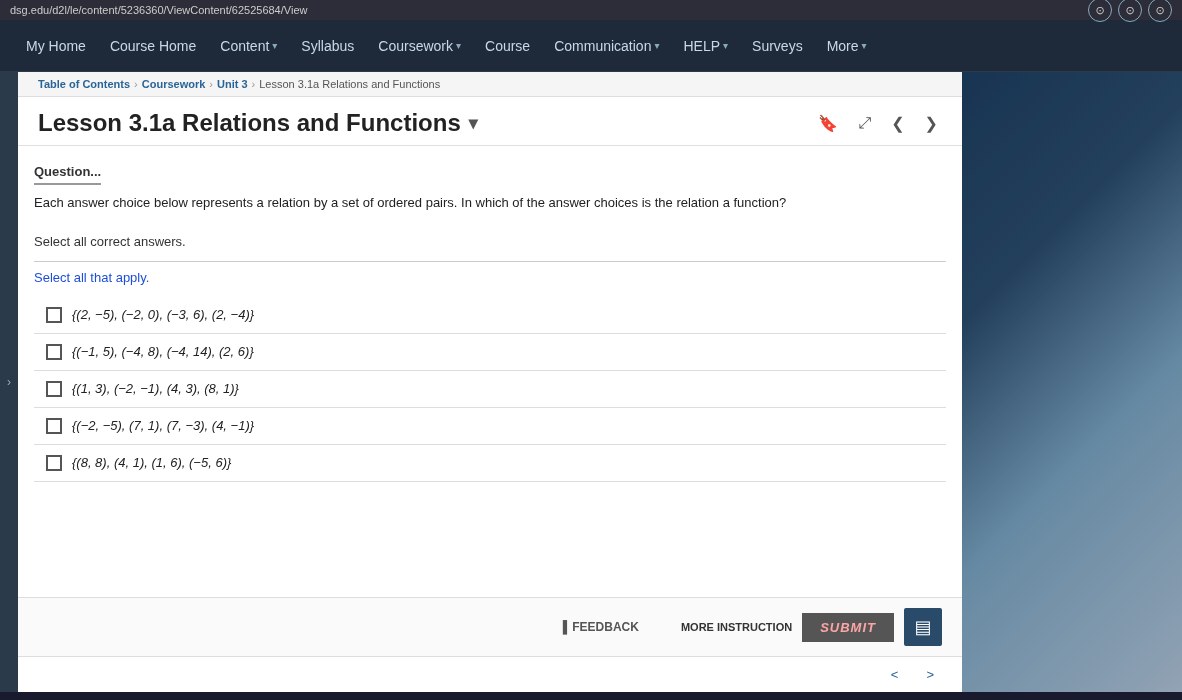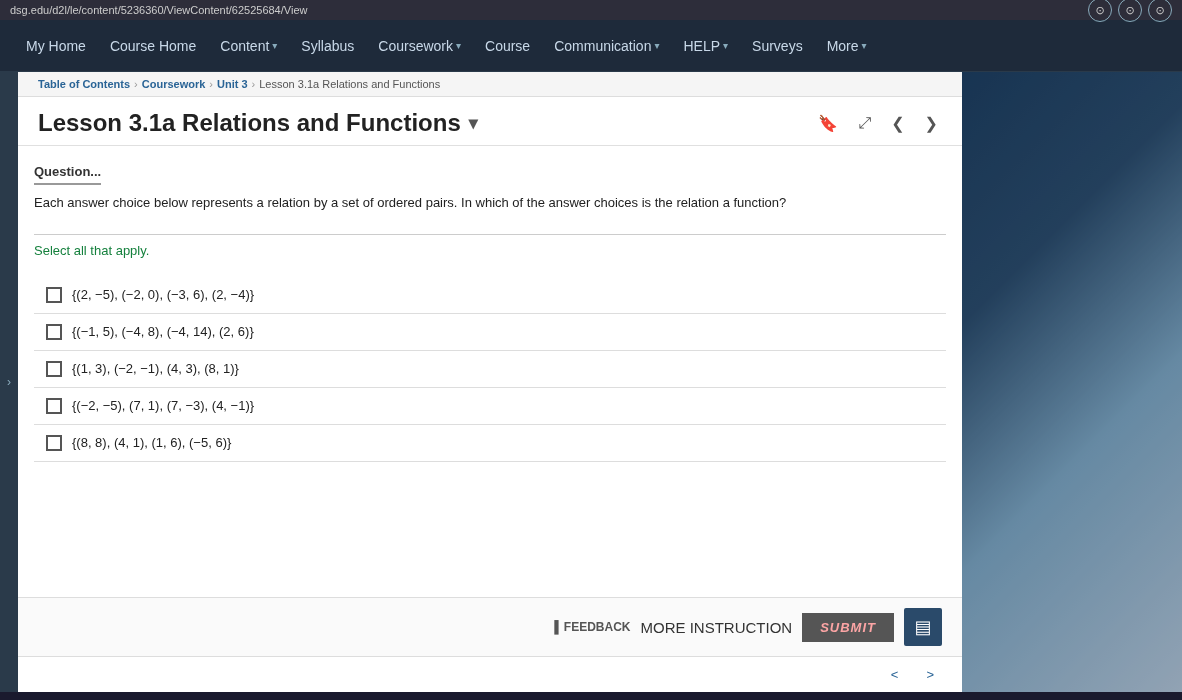--- a/index.html
+++ b/index.html
@@ -168,22 +168,22 @@
     }
 
     .divider {
       border: none;
       border-top: 1px solid #ccc;
       margin: 8px 0;
     }
 
     .apply-label {
       font-size: 13px;
-      color: #15803d;
-      margin-bottom: 19px;
+      color: #1d4ed8;
+      margin-bottom: 12px;
     }
 
     
     .answer-list {
       display: flex;
       flex-direction: column;
       gap: 0;
     }
 
     .answer-item {
@@ -200,20 +200,21 @@
       height: 16px;
       border: 2px solid #555;
       background: #fff;
       flex-shrink: 0;
       cursor: pointer;
     }
 
     .answer-text {
       font-size: 13px;
       color: #222;
+      font-style: italic;
     }
 
     
     .action-bar {
       display: flex;
       align-items: center;
       justify-content: flex-end;
       padding: 10px 20px;
       gap: 10px;
       border-top: 1px solid #ddd;
@@ -226,26 +227,27 @@
       gap: 5px;
       font-size: 12px;
       color: #555;
       background: none;
       border: none;
       cursor: pointer;
       font-weight: bold;
     }
 
     .more-instruction-btn {
-      font-size: 15px;
+      font-size: 11px;
       color: #333;
       background: none;
       border: none;
       cursor: pointer;
-      font-weight: normal;
+      font-weight: bold;
+      margin-left: 32px;
     }
 
     .submit-btn {
       background: #555;
       color: #fca5a5;
       border: none;
       padding: 7px 18px;
       font-size: 13px;
       font-weight: bold;
       cursor: pointer;
@@ -400,20 +402,21 @@
         <span class="icon-btn">❯</span>
       </div>
     </div>
 
     <div class="question-area">
 
       <div class="question-label">Question...</div>
 
       <p class="question-text">Each answer choice below represents a relation by a set of ordered pairs. In which of the answer choices is the relation a function?</p>
 
+      <p class="select-all-text">Select all correct answers.</p>
 
       <hr class="divider">
 
       <p class="apply-label">Select all that apply.</p>
 
       <div class="answer-list">
 
         <div class="answer-item">
           <div class="checkbox"></div>
           <span class="answer-text">{(2, −5), (−2, 0), (−3, 6), (2, −4)}</span>

